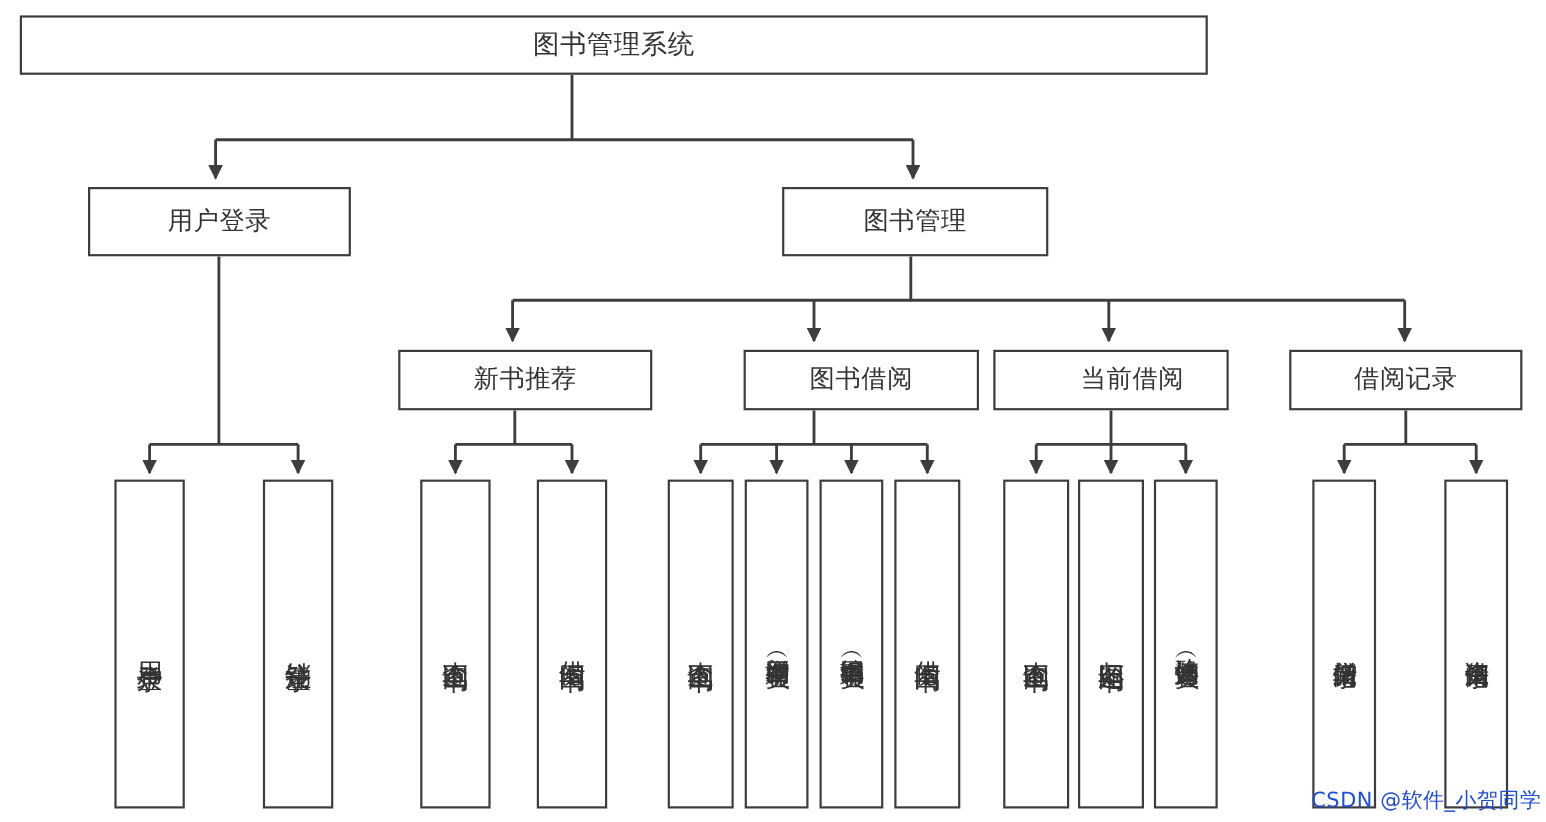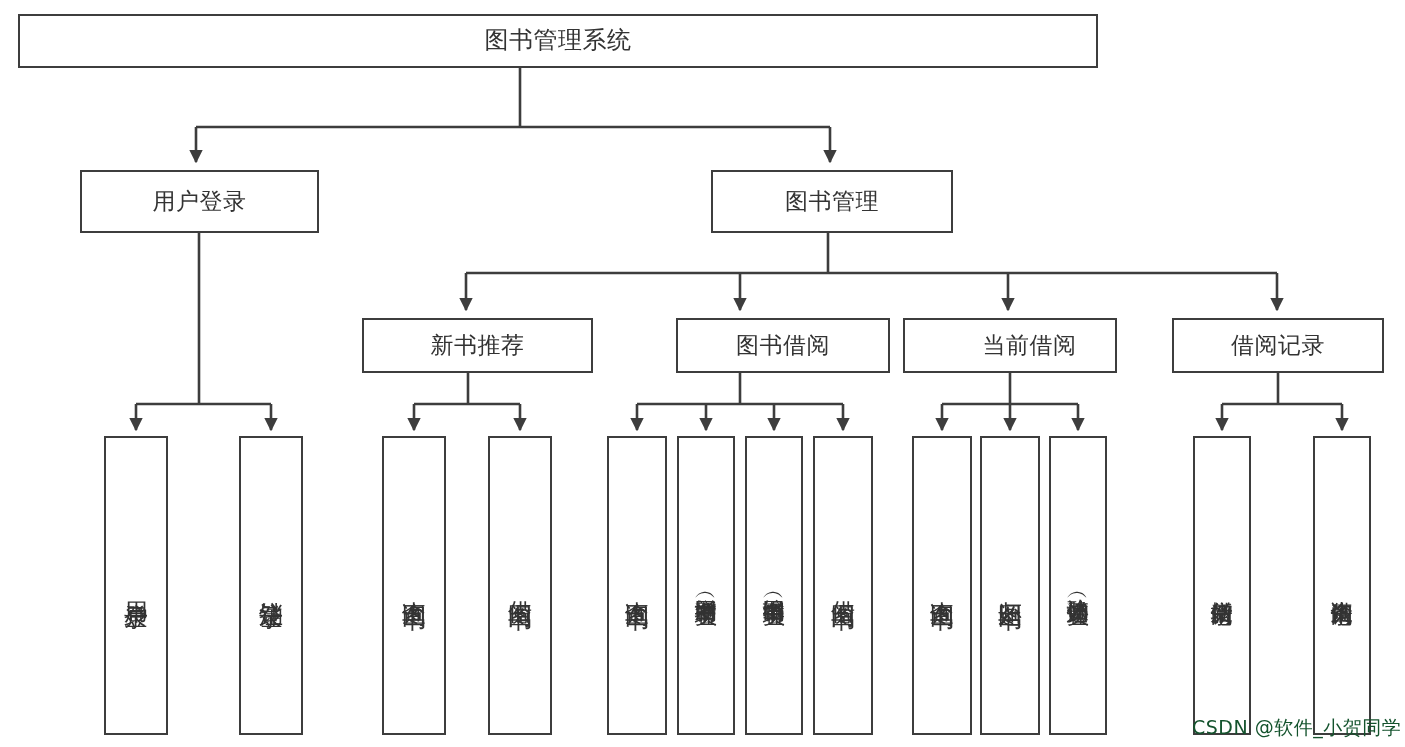--- a/index.html
+++ b/index.html
@@ -60,21 +60,21 @@
     letter-spacing: 2px;
     max-height: 270px;
   }
   .node.vert.narrow .label {
     font-size: 22px;
     letter-spacing: 1px;
   }
   .watermark {
     position: absolute;
     font-size: 19px;
-    color: #14532d;
+    color: #1d4ed8;
     white-space: nowrap;
     letter-spacing: 0.5px;
   }
 </style>
 </head>
 <body>
 
 <div id="canvas">
 
   <svg id="edges" viewBox="0 0 1405 747" xmlns="http://www.w3.org/2000/svg">

